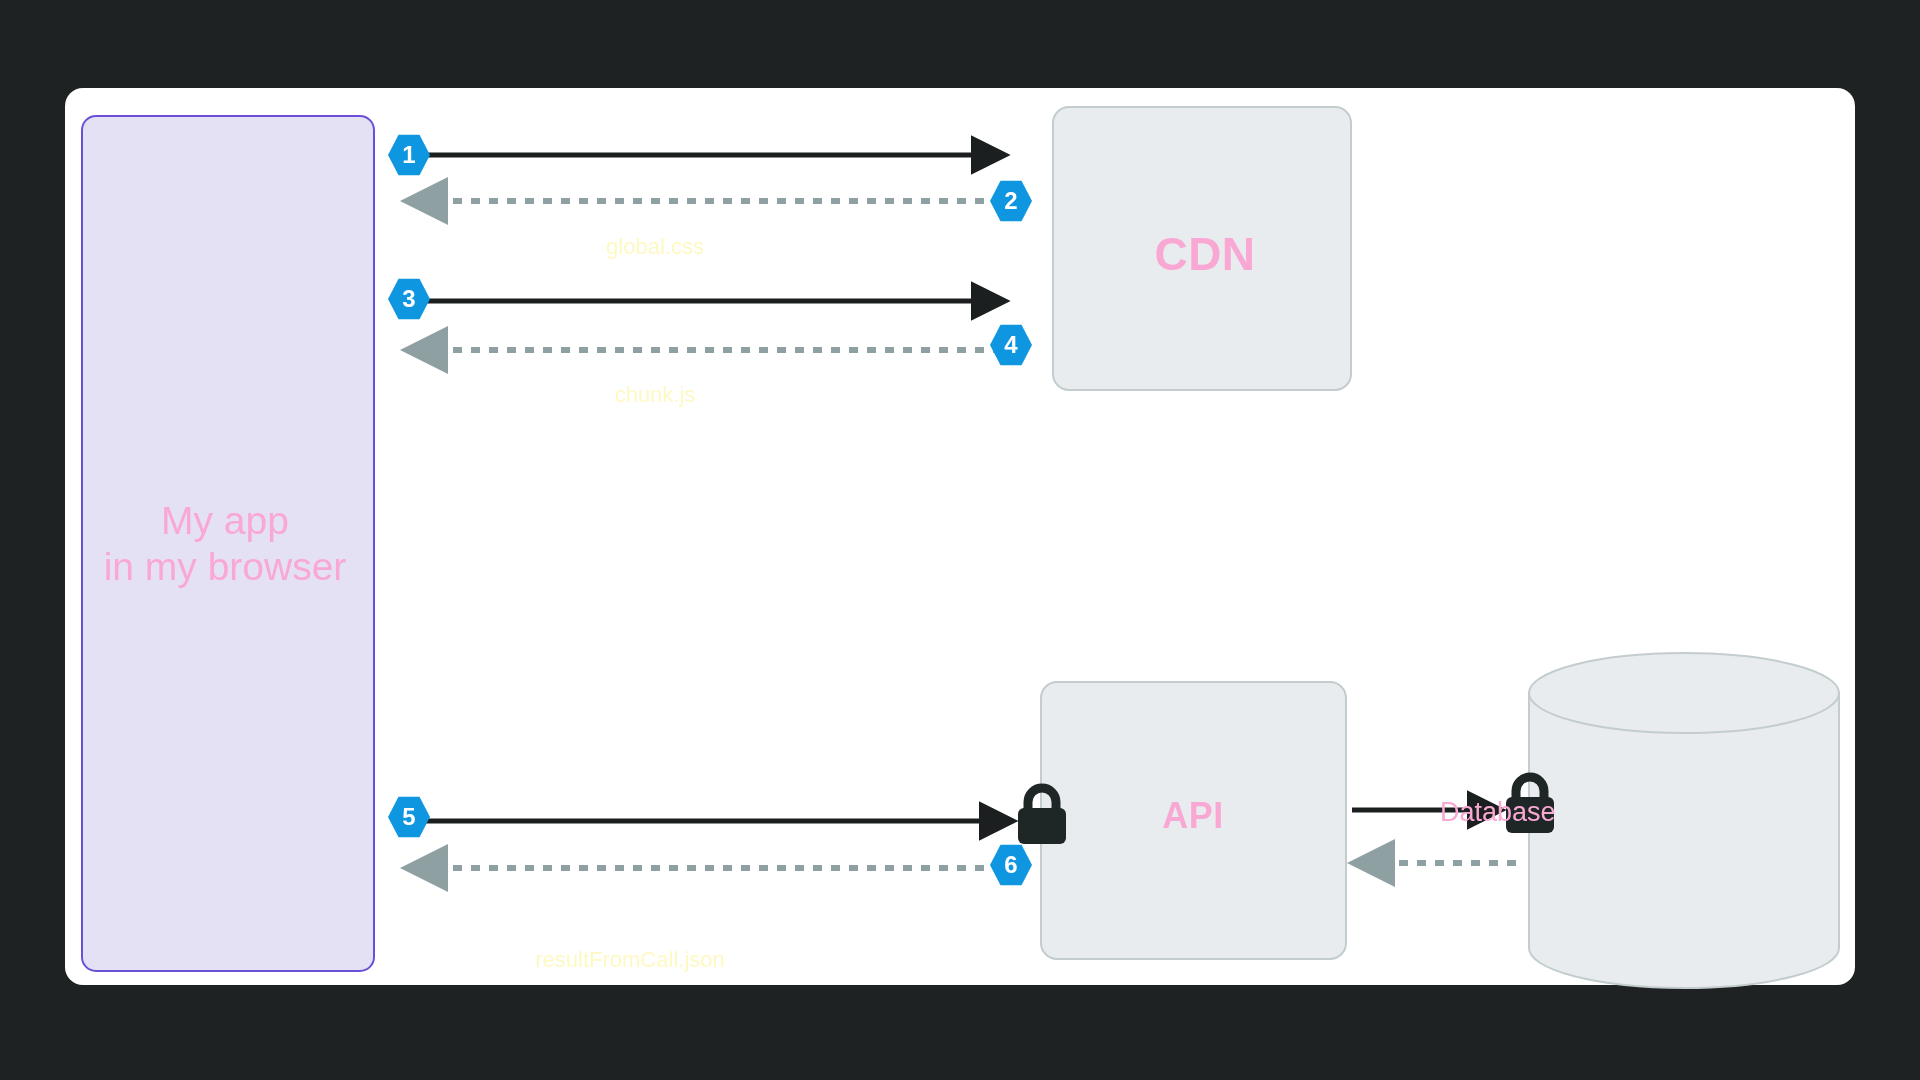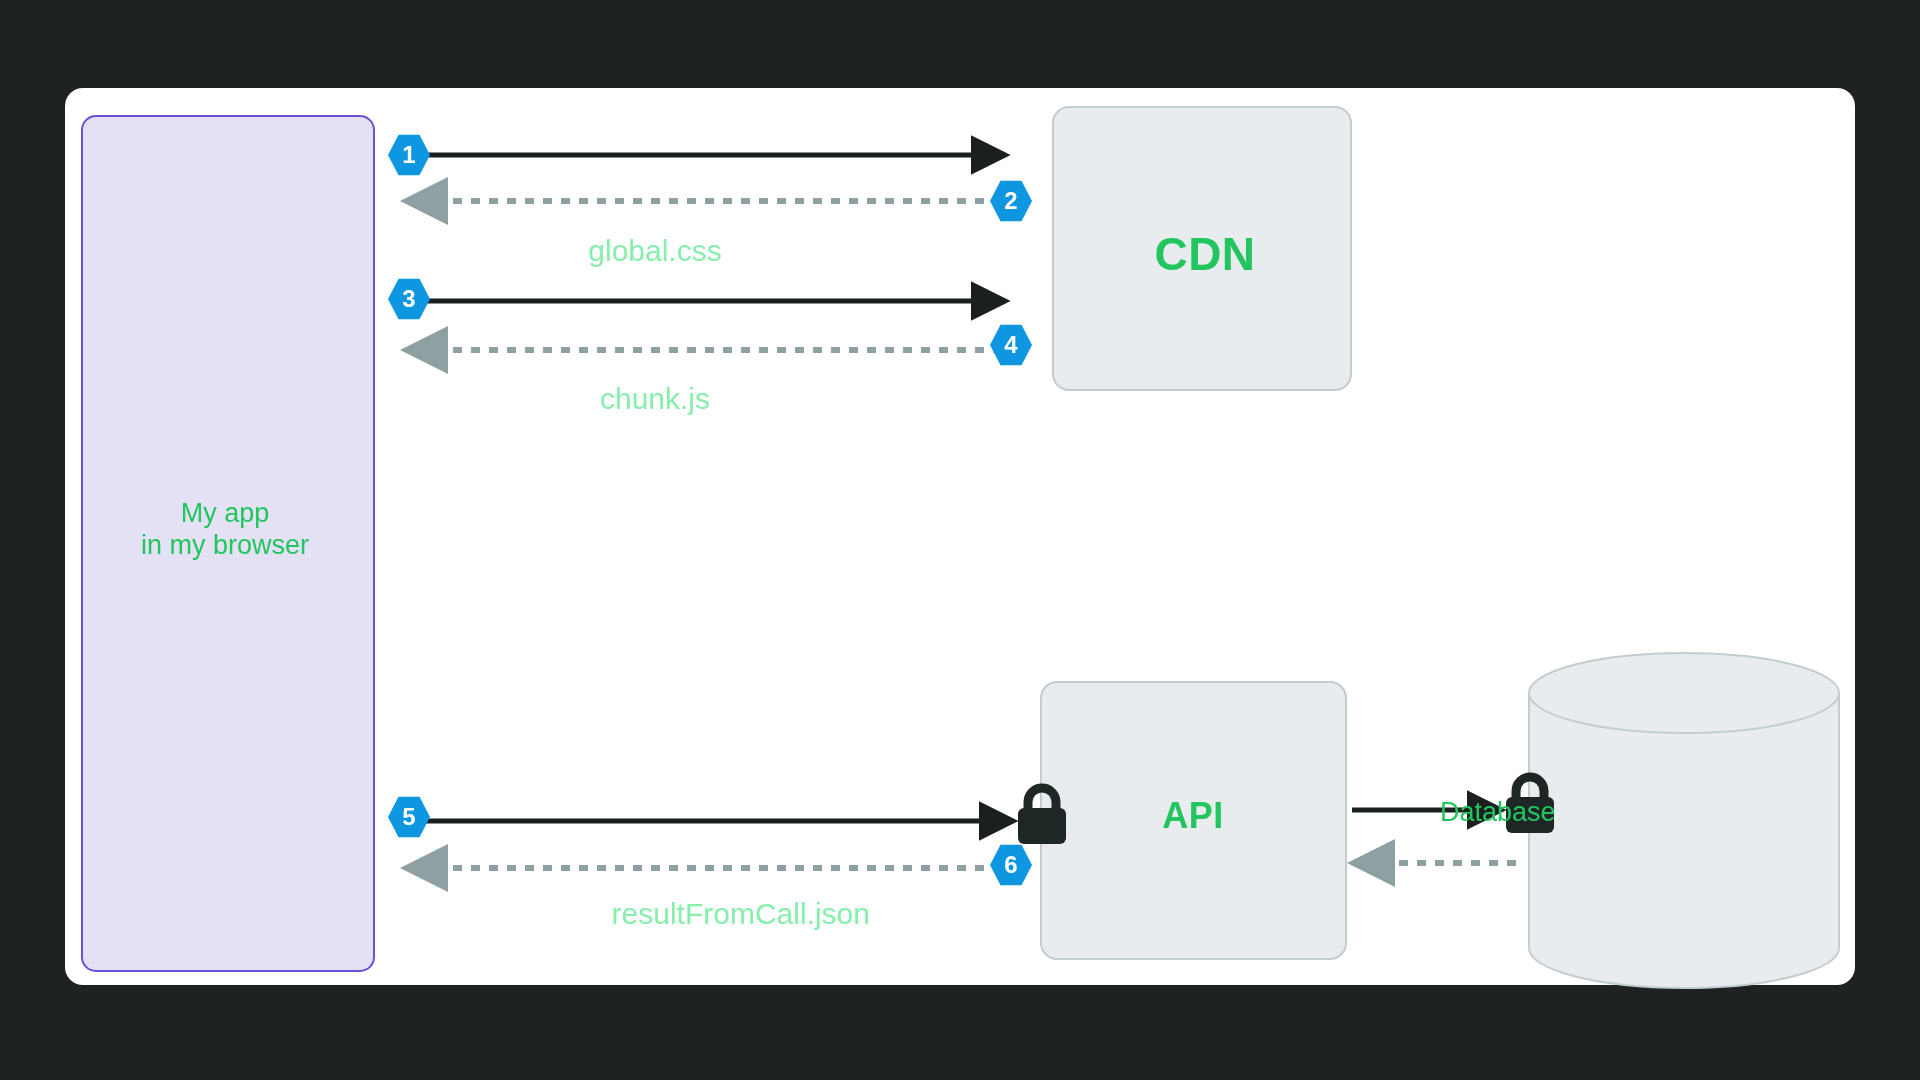--- a/index.html
+++ b/index.html
@@ -38,31 +38,31 @@
     left: 0;
     top: 0;
     width: 1920px;
     height: 1080px;
   }
 
   
   .node-label {
     position: absolute;
     text-align: center;
-    color: #22c55e;
+    color: #f9a8d4;
     line-height: 1.18;
     white-space: pre-line;
     user-select: none;
   }
 
   .label-browser {
     left: 82px;
     top: 498px;
     width: 286px;
-    font-size: 27px;
+    font-size: 39px;
     font-weight: 400;
   }
 
   .label-cdn {
     left: 1055px;
     top: 227px;
     width: 300px;
     font-size: 46px;
     font-weight: 700;
     letter-spacing: 0.5px;
@@ -82,31 +82,31 @@
     top: 797px;
     width: 480px;
     font-size: 27px;
     font-weight: 400;
     text-align: left;
   }
 
   
   .edge-label {
     position: absolute;
-    color: #86efac;
-    font-size: 30px;
+    color: #fef9c3;
+    font-size: 22px;
     font-weight: 400;
     text-align: center;
     white-space: nowrap;
     user-select: none;
   }
 
   .edge-label-global  { left: 455px; top: 234px; width: 400px; }
   .edge-label-chunk   { left: 455px; top: 382px; width: 400px; }
-  .edge-label-result  { left: 390px; top: 897px; width: 480px; text-align: right; }
+  .edge-label-result  { left: 390px; top: 947px; width: 480px; }
 
   
   .badge {
     position: absolute;
     width: 42px;
     height: 42px;
     display: flex;
     align-items: center;
     justify-content: center;
   }

